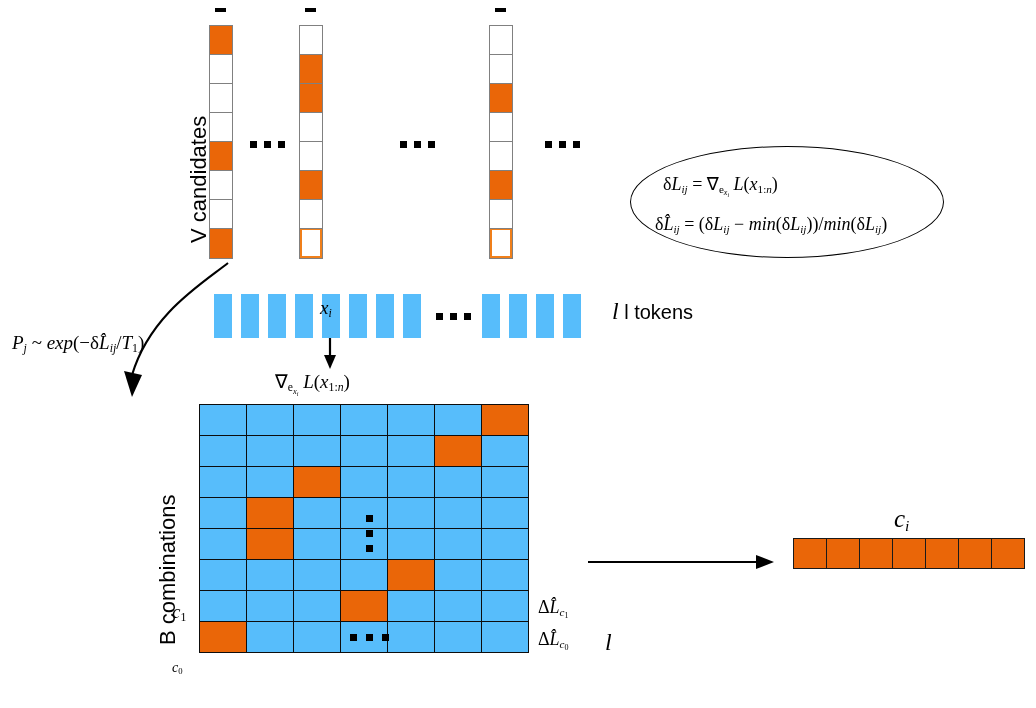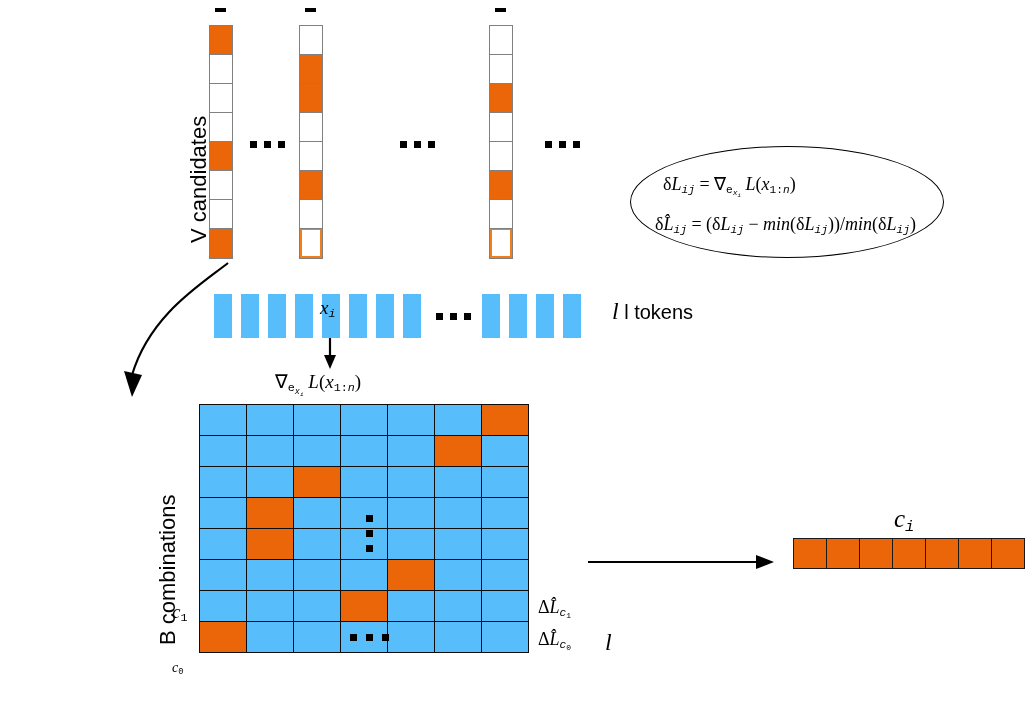--- a/index.html
+++ b/index.html
@@ -108,21 +108,21 @@
     position: absolute;
     font-family: "Liberation Sans", sans-serif;
     color: #000;
     white-space: nowrap;
   }
   .rot {
     transform-origin: 0 0;
     transform: rotate(-90deg);
   }
   .it { font-style: italic; }
-  sub { font-size: 0.62em; vertical-align: -0.28em; font-style: italic; font-family: Liberation Mono, monospace; }
+  sub { font-size: 0.62em; vertical-align: -0.28em; font-style: italic; }
   sub sub { font-size: 0.72em; }
 
   
   #ellipse {
     position: absolute;
     left: 630px; top: 146px;
     width: 312px; height: 110px;
     border: 1.6px solid #000;
     border-radius: 50%;
   }
@@ -216,20 +216,23 @@
 
   <svg class="abs" style="left:322px; top:338px;" width="24" height="32" viewBox="0 0 24 32">
     <line x1="8" y1="0" x2="8" y2="20" stroke="#000" stroke-width="2.2"></line>
     <polygon points="8,31 2,17 14,17" fill="#000"></polygon>
   </svg>
 
   <div class="mtext" style="left:275px; top:370px; font-size:19px;">
     <span>∇</span><sub style="font-style:normal;">e<sub>x<sub>i</sub></sub></sub>&nbsp;<span class="it">L</span>(<span class="it">x</span><sub style="font-style:normal;text-align:center;">1:<span class="it">n</span></sub>)
   </div>
 
+  <div class="mtext" style="left:12px; top:332px; font-size:19px;">
+    <span class="it">P</span><sub>j</sub> ~ <span class="it">exp</span>(−δ<span class="it">L̂</span><sub>ij</sub>/<span class="it">T</span><sub style="font-style:normal;">1</sub>)
+  </div>
 
   <div id="ellipse"></div>
   <div class="mtext" style="left:663px; top:173px; font-size:18px;">
     <span>δ</span><span class="it">L</span><sub>ij</sub> = <span>∇</span><sub style="font-style:normal;">e<sub>x<sub>i</sub></sub></sub>&nbsp;<span class="it">L</span>(<span class="it">x</span><sub style="font-style:normal;margin-top:28px;">1:<span class="it">n</span></sub>)
   </div>
   <div class="mtext" style="left:655px; top:214px; font-size:18px;">
     <span>δ</span><span class="it">L̂</span><sub>ij</sub> = (<span>δ</span><span class="it">L</span><sub>ij</sub> − <span class="it">min</span>(<span>δ</span><span class="it">L</span><sub>ij</sub>))/<span class="it">min</span>(<span>δ</span><span class="it">L</span><sub>ij</sub>)
   </div>
 
   <div id="grid">

